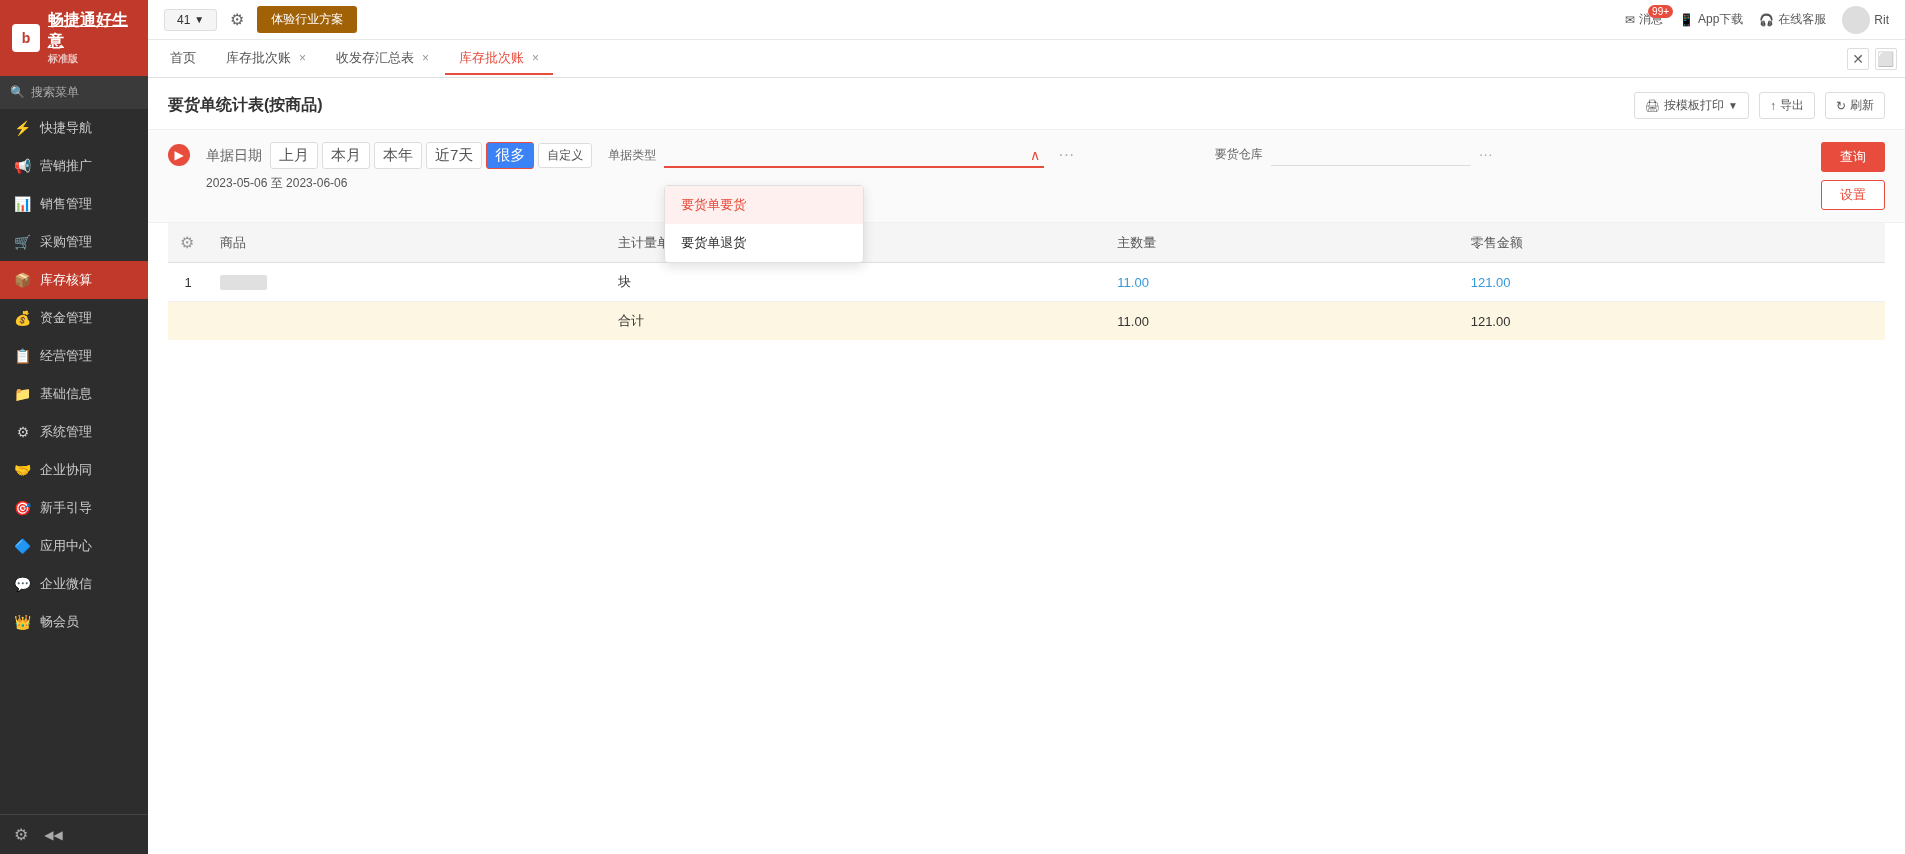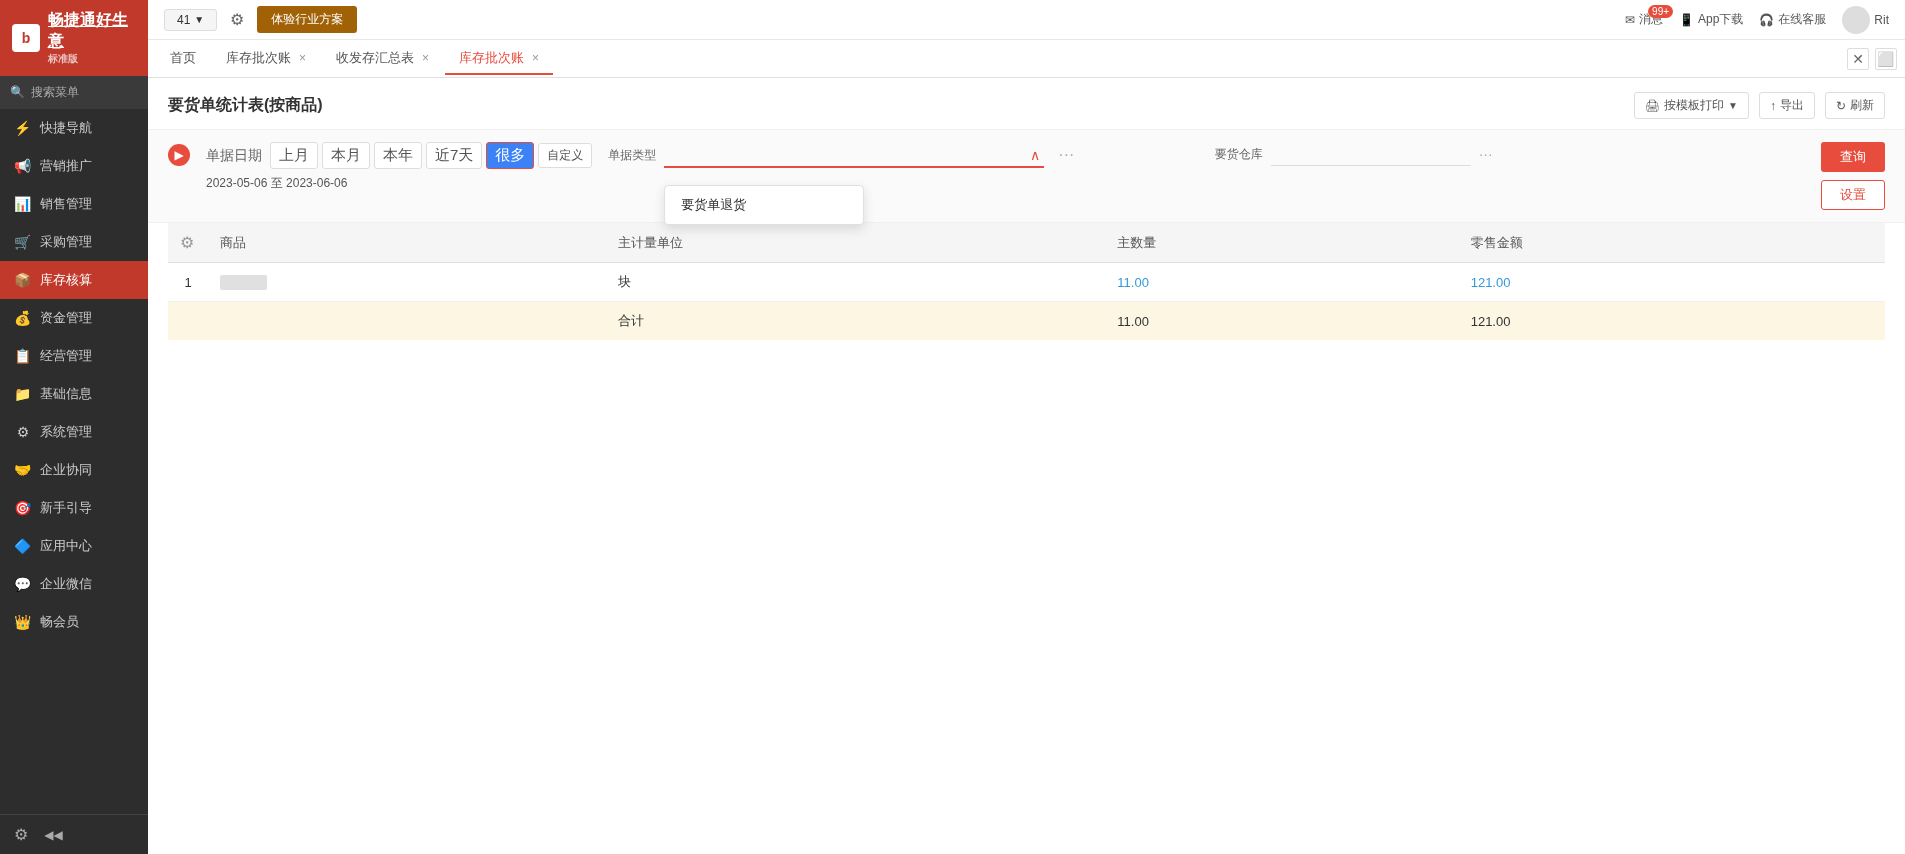--- a/index.html
+++ b/index.html
@@ -630,20 +630,21 @@
           <div class="date-range-text">2023-05-06 至 2023-06-06</div>
         </div>
 
         <div class="type-filter-group">
           <span class="type-label">单据类型</span>
           <div class="type-select-wrapper">
             <input class="type-select-input" type="text" value="" placeholder="" style="">
             <span class="type-select-arrow">∧</span>
             
             <div class="dropdown-menu">
+              <div class="dropdown-item selected">要货单要货</div>
               <div class="dropdown-item">要货单退货</div>
             </div>
           </div>
           <span class="more-dots-btn">···</span>
         </div>
 
         <div class="warehouse-group">
           <span class="warehouse-label">要货仓库</span>
           <input class="warehouse-input" type="text" value="" style="">
           <span class="warehouse-more">···</span>

